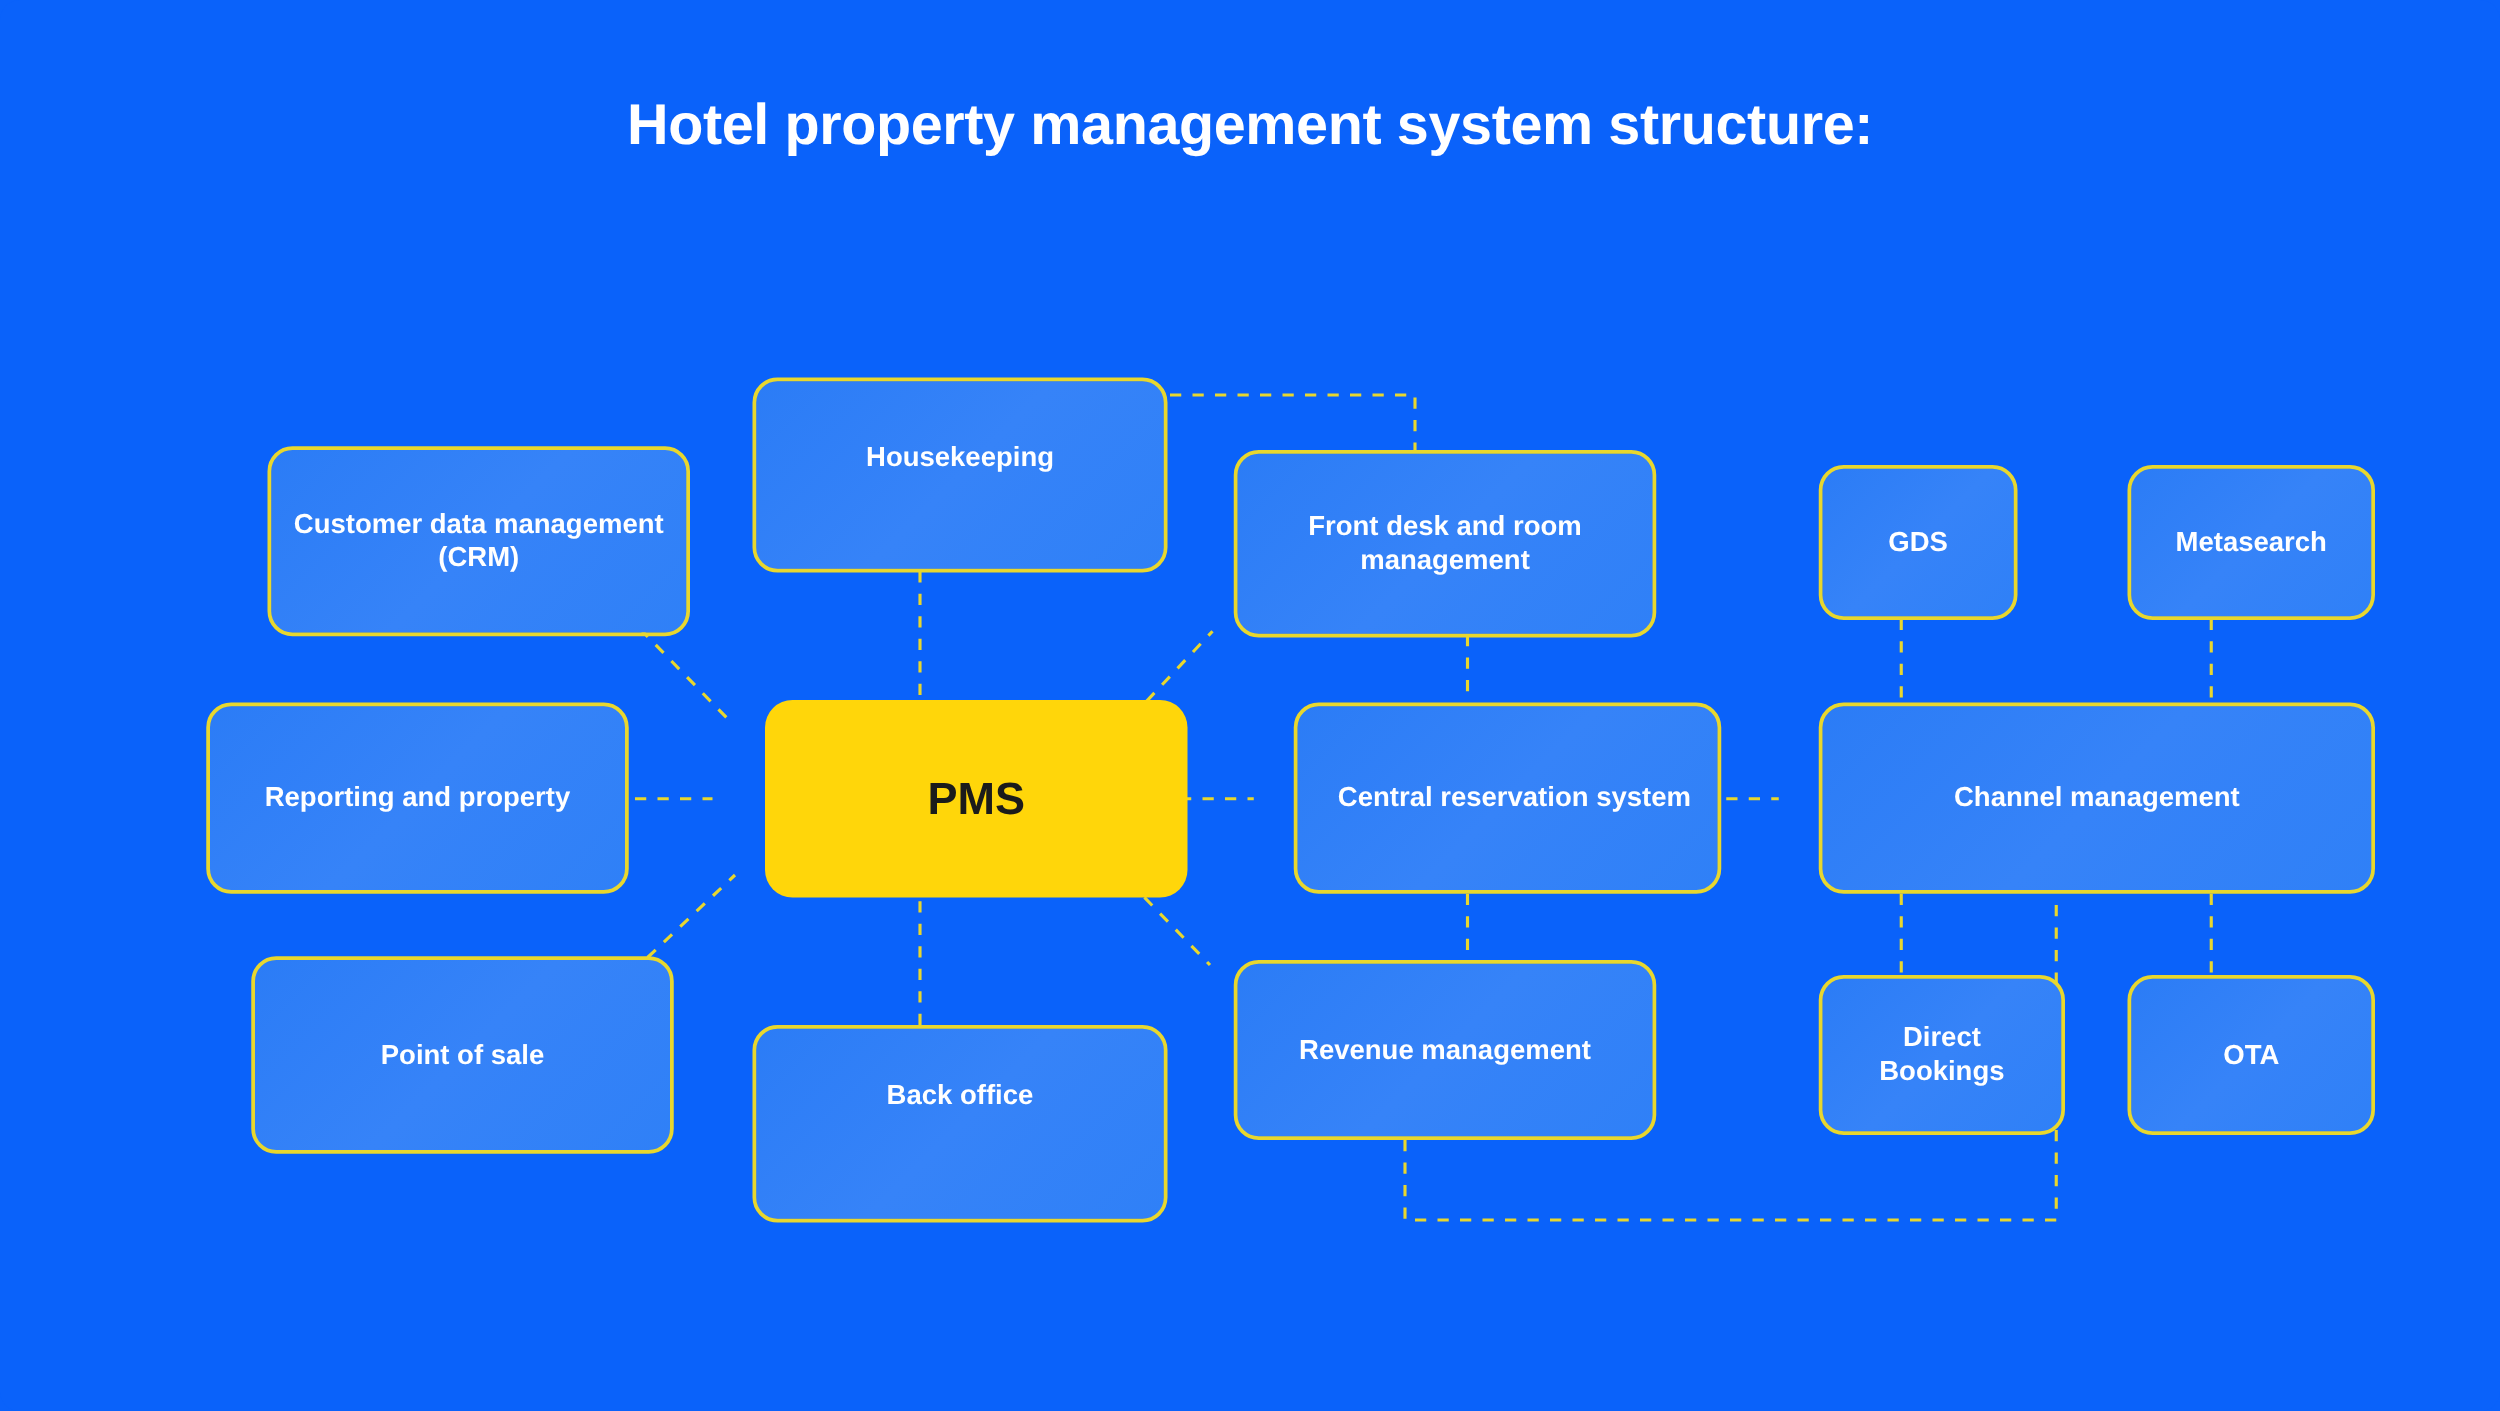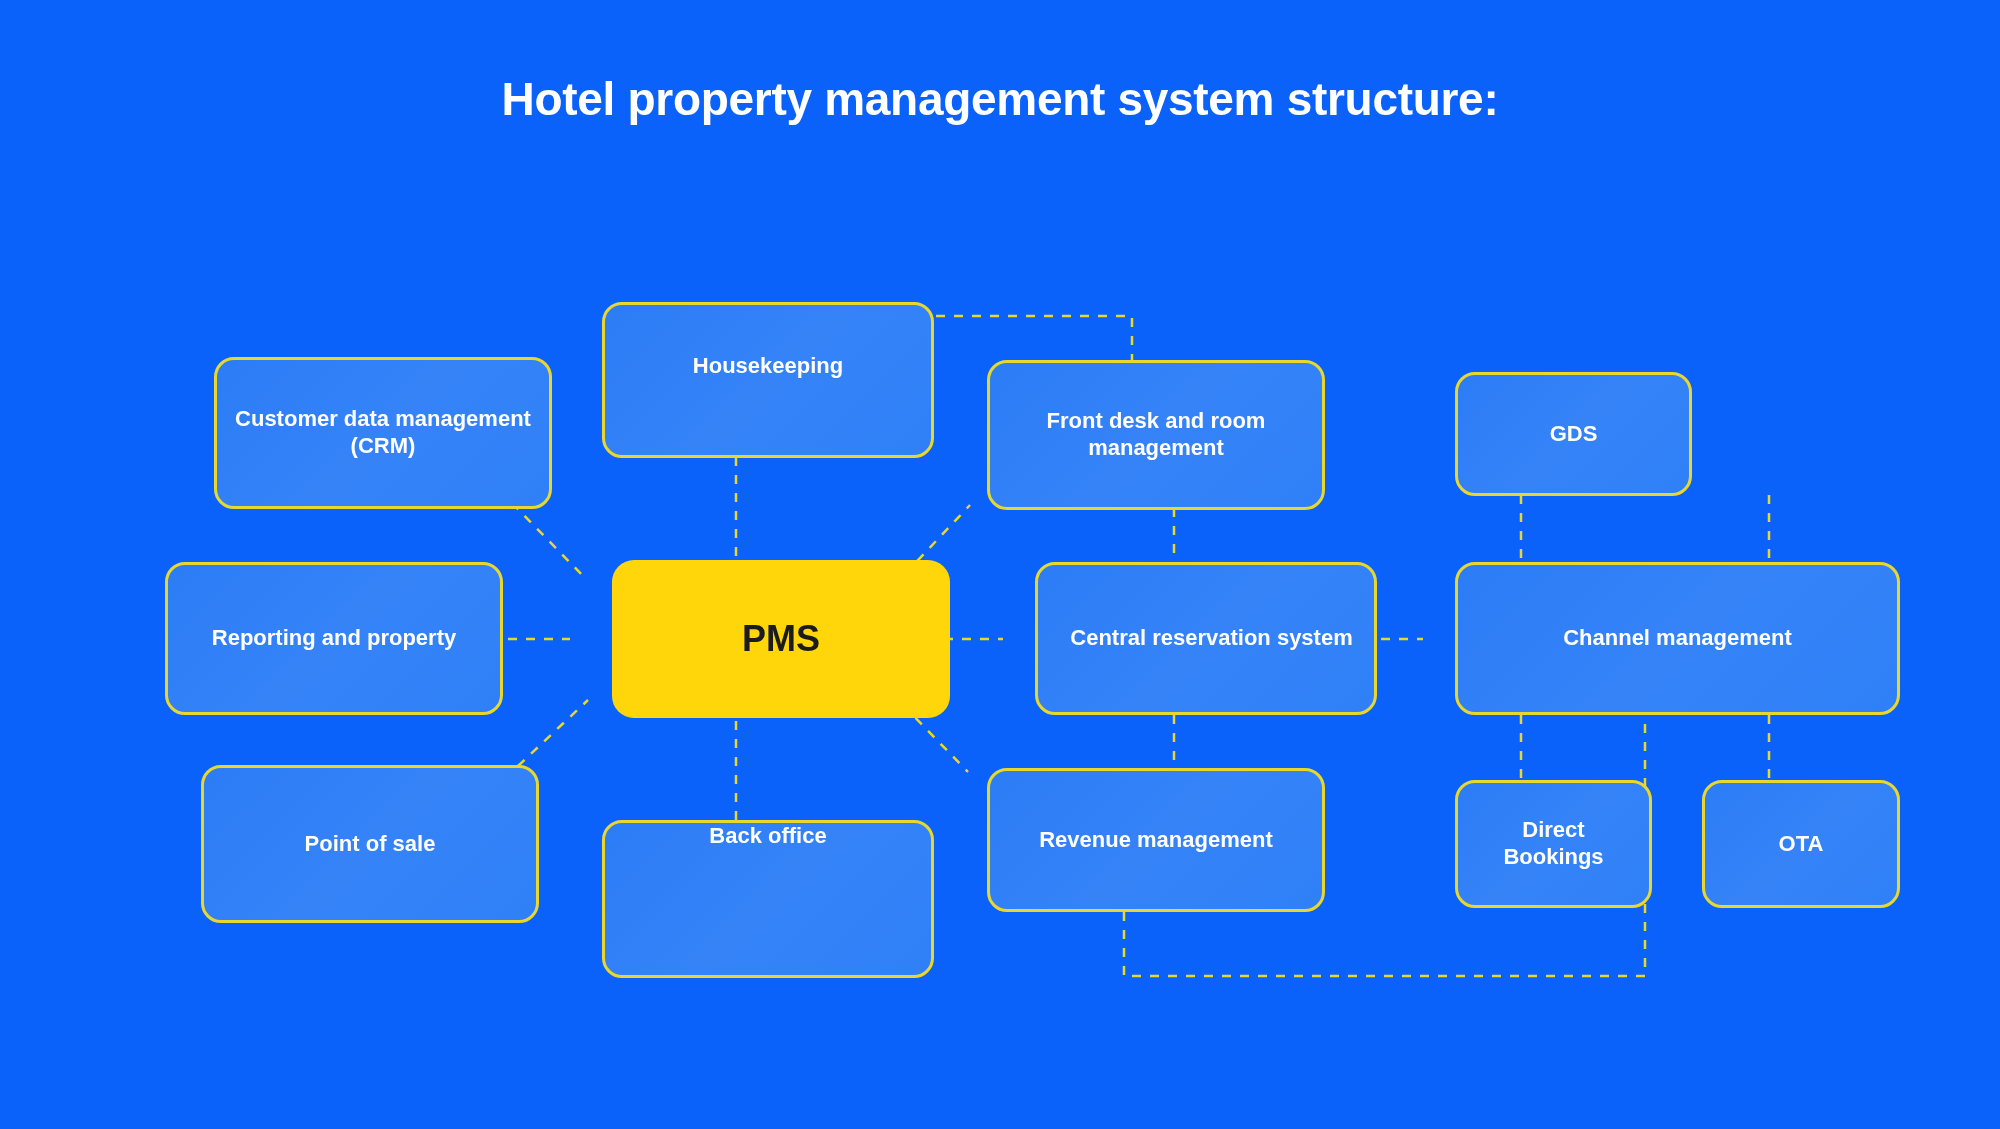--- a/index.html
+++ b/index.html
@@ -60,21 +60,21 @@
   .node.hub {
     background: #ffd60a;
     border: none;
     color: #1b1b1b;
     font-size: 36px;
     border-radius: 22px;
   }
 
   
   .node.text-up    { align-items: flex-start; padding-top: 48px; }
-  .node.text-up-sm { align-items: flex-start; }
+  .node.text-up-sm { align-items: flex-start; padding-top: 40px; }
 </style>
 </head>
 <body>
 
 <div id="stage">
 
   <div id="title">Hotel property management system structure:</div>
 
   <svg id="edges" viewBox="0 0 2000 1129" width="2000" height="1129" aria-hidden="true">
     <g fill="none" stroke="#e8d72e" stroke-width="2.5" stroke-dasharray="9 9">
@@ -120,24 +120,27 @@
   </div>
 
   <div class="node text-up" style="left:570px; top:302px; width:332px; height:156px;">
     <span>Housekeeping</span>
   </div>
 
   <div class="node" style="left:955px; top:360px; width:338px; height:150px;">
     <span>Front desk and room management</span>
   </div>
 
-  <div class="node" style="left:1423px; top:372px; width:237px; height:124px;justify-content:center;">
+  <div class="node" style="left:1423px; top:372px; width:159px; height:124px;justify-content:center;">
     <span>GDS</span>
   </div>
 
+  <div class="node" style="left:1670px; top:372px; width:198px; height:124px;">
+    <span>Metasearch</span>
+  </div>
 
   <div class="node" style="left:133px; top:562px; width:338px; height:153px;">
     <span>Reporting and property</span>
   </div>
 
   <div class="node hub" style="left:580px; top:560px; width:338px; height:158px;">
     <span>PMS</span>
   </div>
 
   <div class="node" style="left:1003px; top:562px; width:342px; height:153px;padding-left:25px;">

